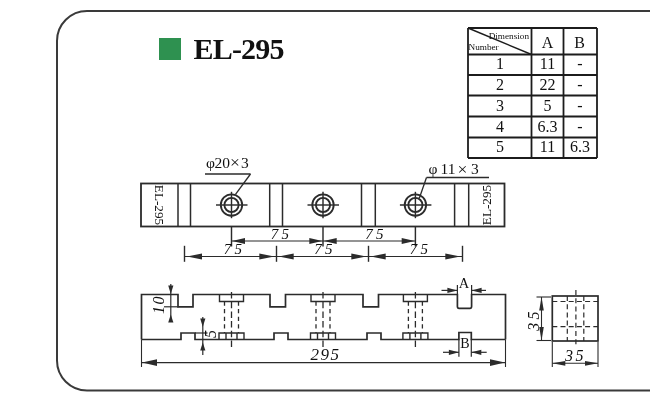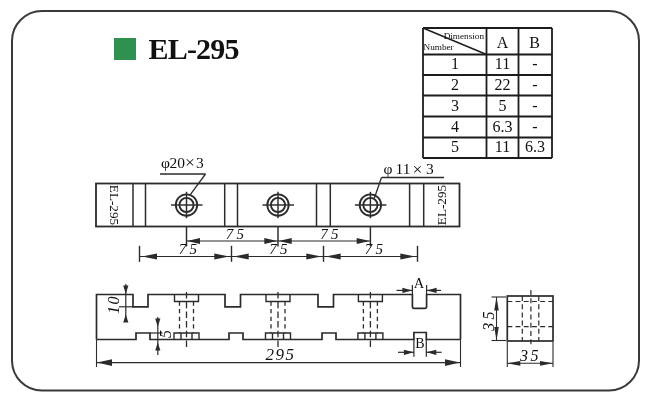--- a/index.html
+++ b/index.html
@@ -1,16 +1,16 @@
 <!DOCTYPE html>
 <html><head>
 <meta charset="utf-8">
 <style>
   html,body{margin:0;padding:0;background:#ffffff;}
-  #wrap{width:552px;height:403px;position:relative;background:#fff;}
+  #wrap{width:552px;height:403px;position:relative;background:#fff;margin-left:45px;}
   svg{display:block;}
   text{font-family:"Liberation Serif", serif; fill:#111;}
 </style>
 </head>
 <body>
 <div id="wrap">
 <svg width="650" height="403" viewBox="0 0 650 403">
 
   <rect x="12" y="11" width="627" height="379.5" rx="30" ry="30" fill="none" stroke="#3a3a3a" stroke-width="2"></rect>
 

